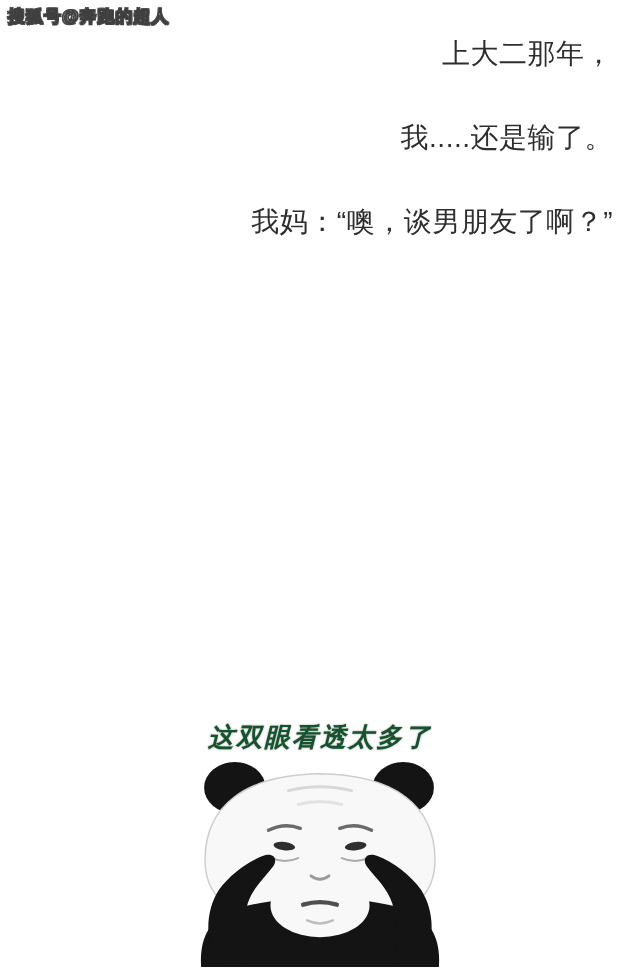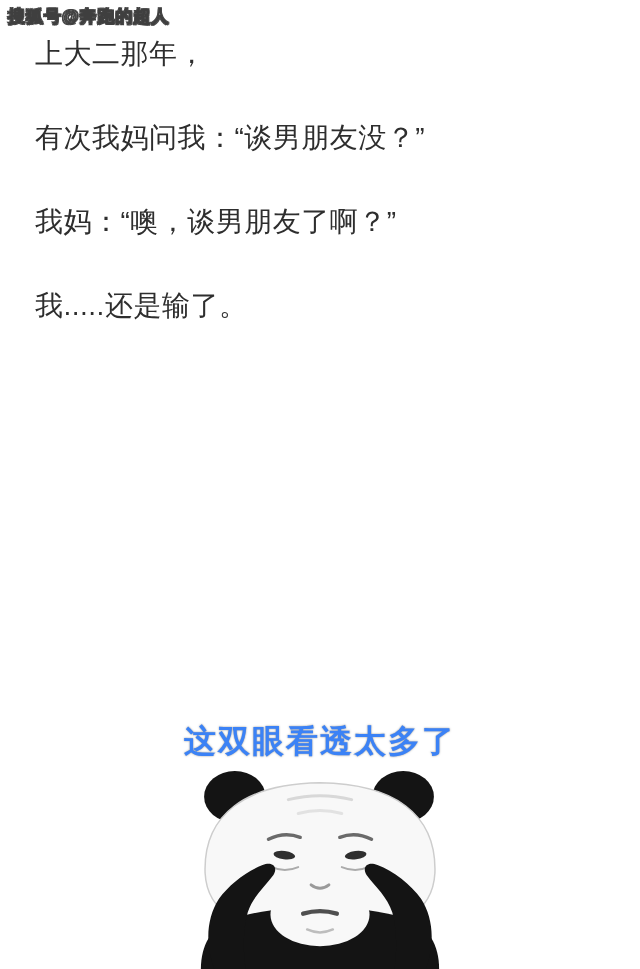--- a/index.html
+++ b/index.html
@@ -27,59 +27,60 @@
     text-shadow:
       1px 1px 0 #4a4a4a,
      -1px 1px 0 #4a4a4a,
       1px -1px 0 #4a4a4a,
      -1px -1px 0 #4a4a4a;
   }
   .article{
     position:absolute;
     top:32px;left:35px;
     width:578px;
+    text-align:right;
   }
   .article p{
     margin:0 0 41px 0;
     font-size:28px;
     line-height:43px;
     color:var(--text);
     letter-spacing:0.5px;
   }
   .meme{
     position:absolute;
     top:720px;left:0;
     width:640px;
     text-align:center;
   }
   .meme-caption{
     display:block;
-    font-size:32px;
+    font-size:26px;
     font-weight:bold;
     letter-spacing:2px;
-    color:#3b82f6;
+    color:#14532d;
     text-shadow:0 0 2px rgba(45,45,45,0.55);
+    font-style:italic;
   }
   .meme svg{display:block;margin:2px auto 0;}
   .ink{fill:var(--ink);}
   .skin{fill:#f8f8f8;}
   .ln{fill:none;stroke-linecap:round;}
 </style>
 </head>
 <body>
 
 <div class="page">
 
   <div class="watermark">搜狐号@奔跑的超人</div>
 
   <div class="article">
     <p>上大二那年，</p>
-    <p>有次我妈问我：“谈男朋友没？”</p>
+    <p>我.....还是输了。</p>
     <p>我妈：“噢，谈男朋友了啊？”</p>
-    <p>我.....还是输了。</p>
   </div>
 
   <figure class="meme" style="margin:0">
     <figcaption class="meme-caption">这双眼看透太多了</figcaption>
 
     <svg width="300" height="210" viewBox="0 0 300 212" aria-hidden="true">
 
       <ellipse class="ink" cx="64" cy="31" rx="31" ry="26"></ellipse>
       <ellipse class="ink" cx="234" cy="31" rx="31" ry="26"></ellipse>
 

